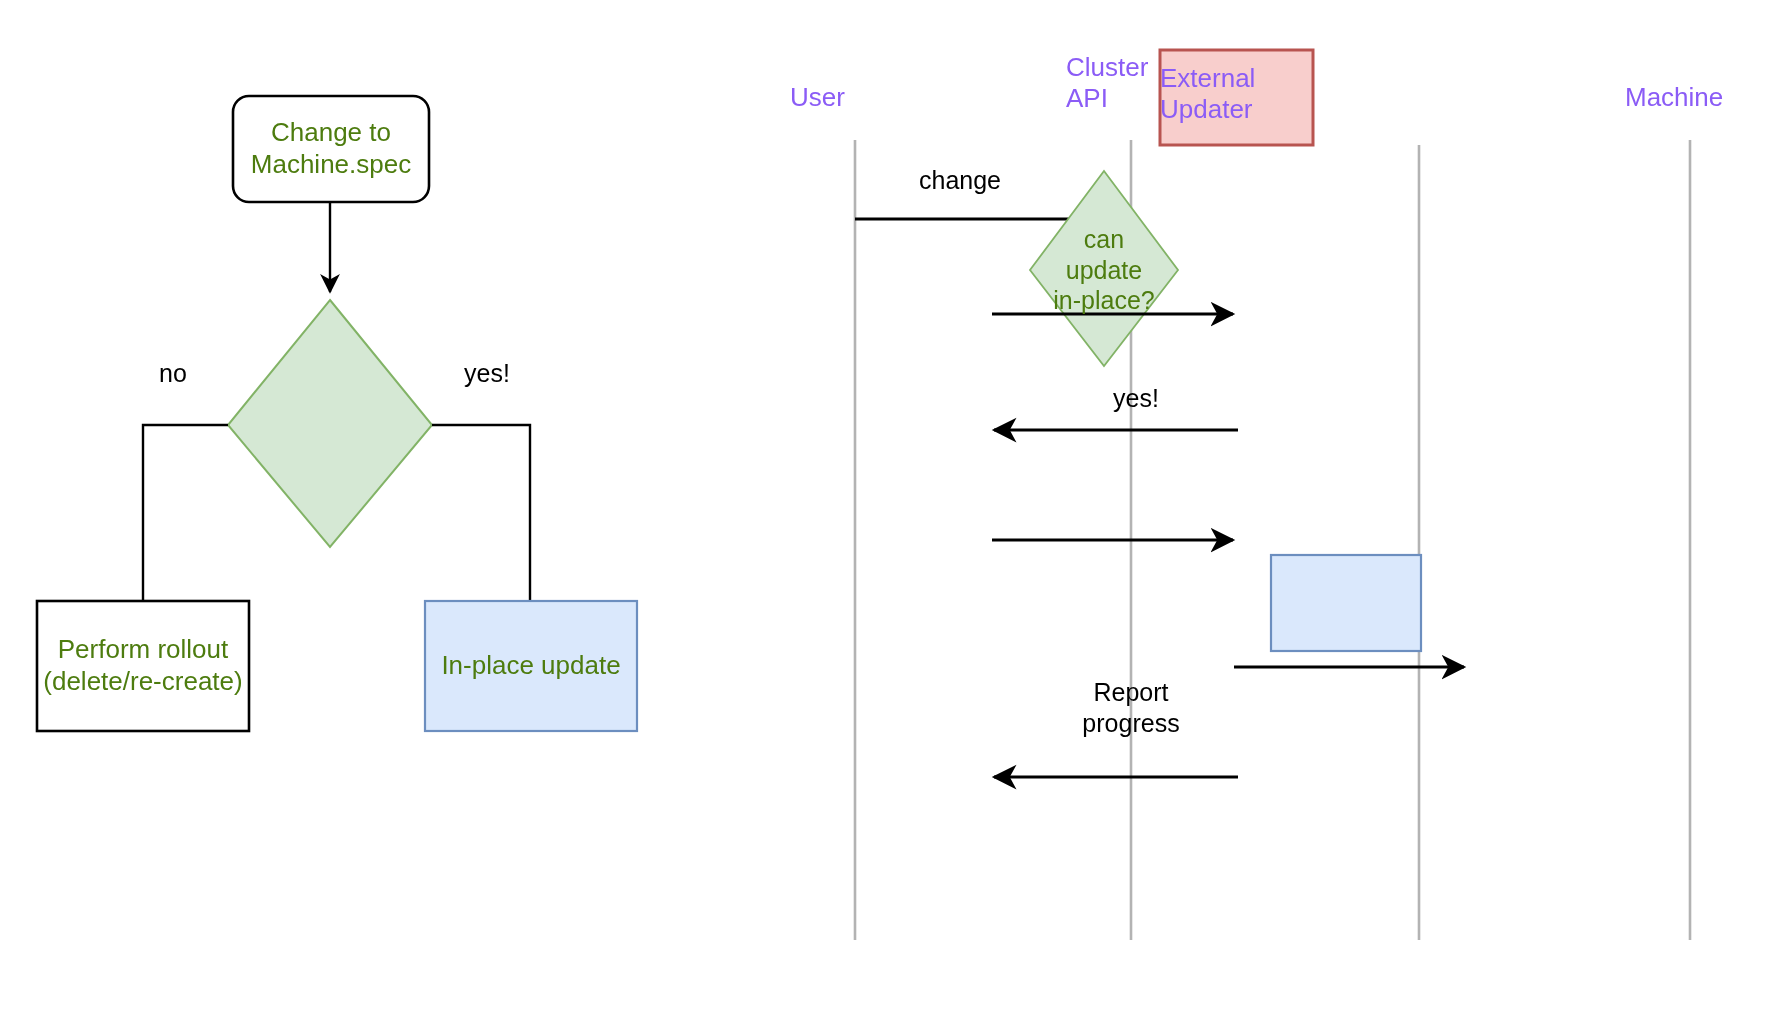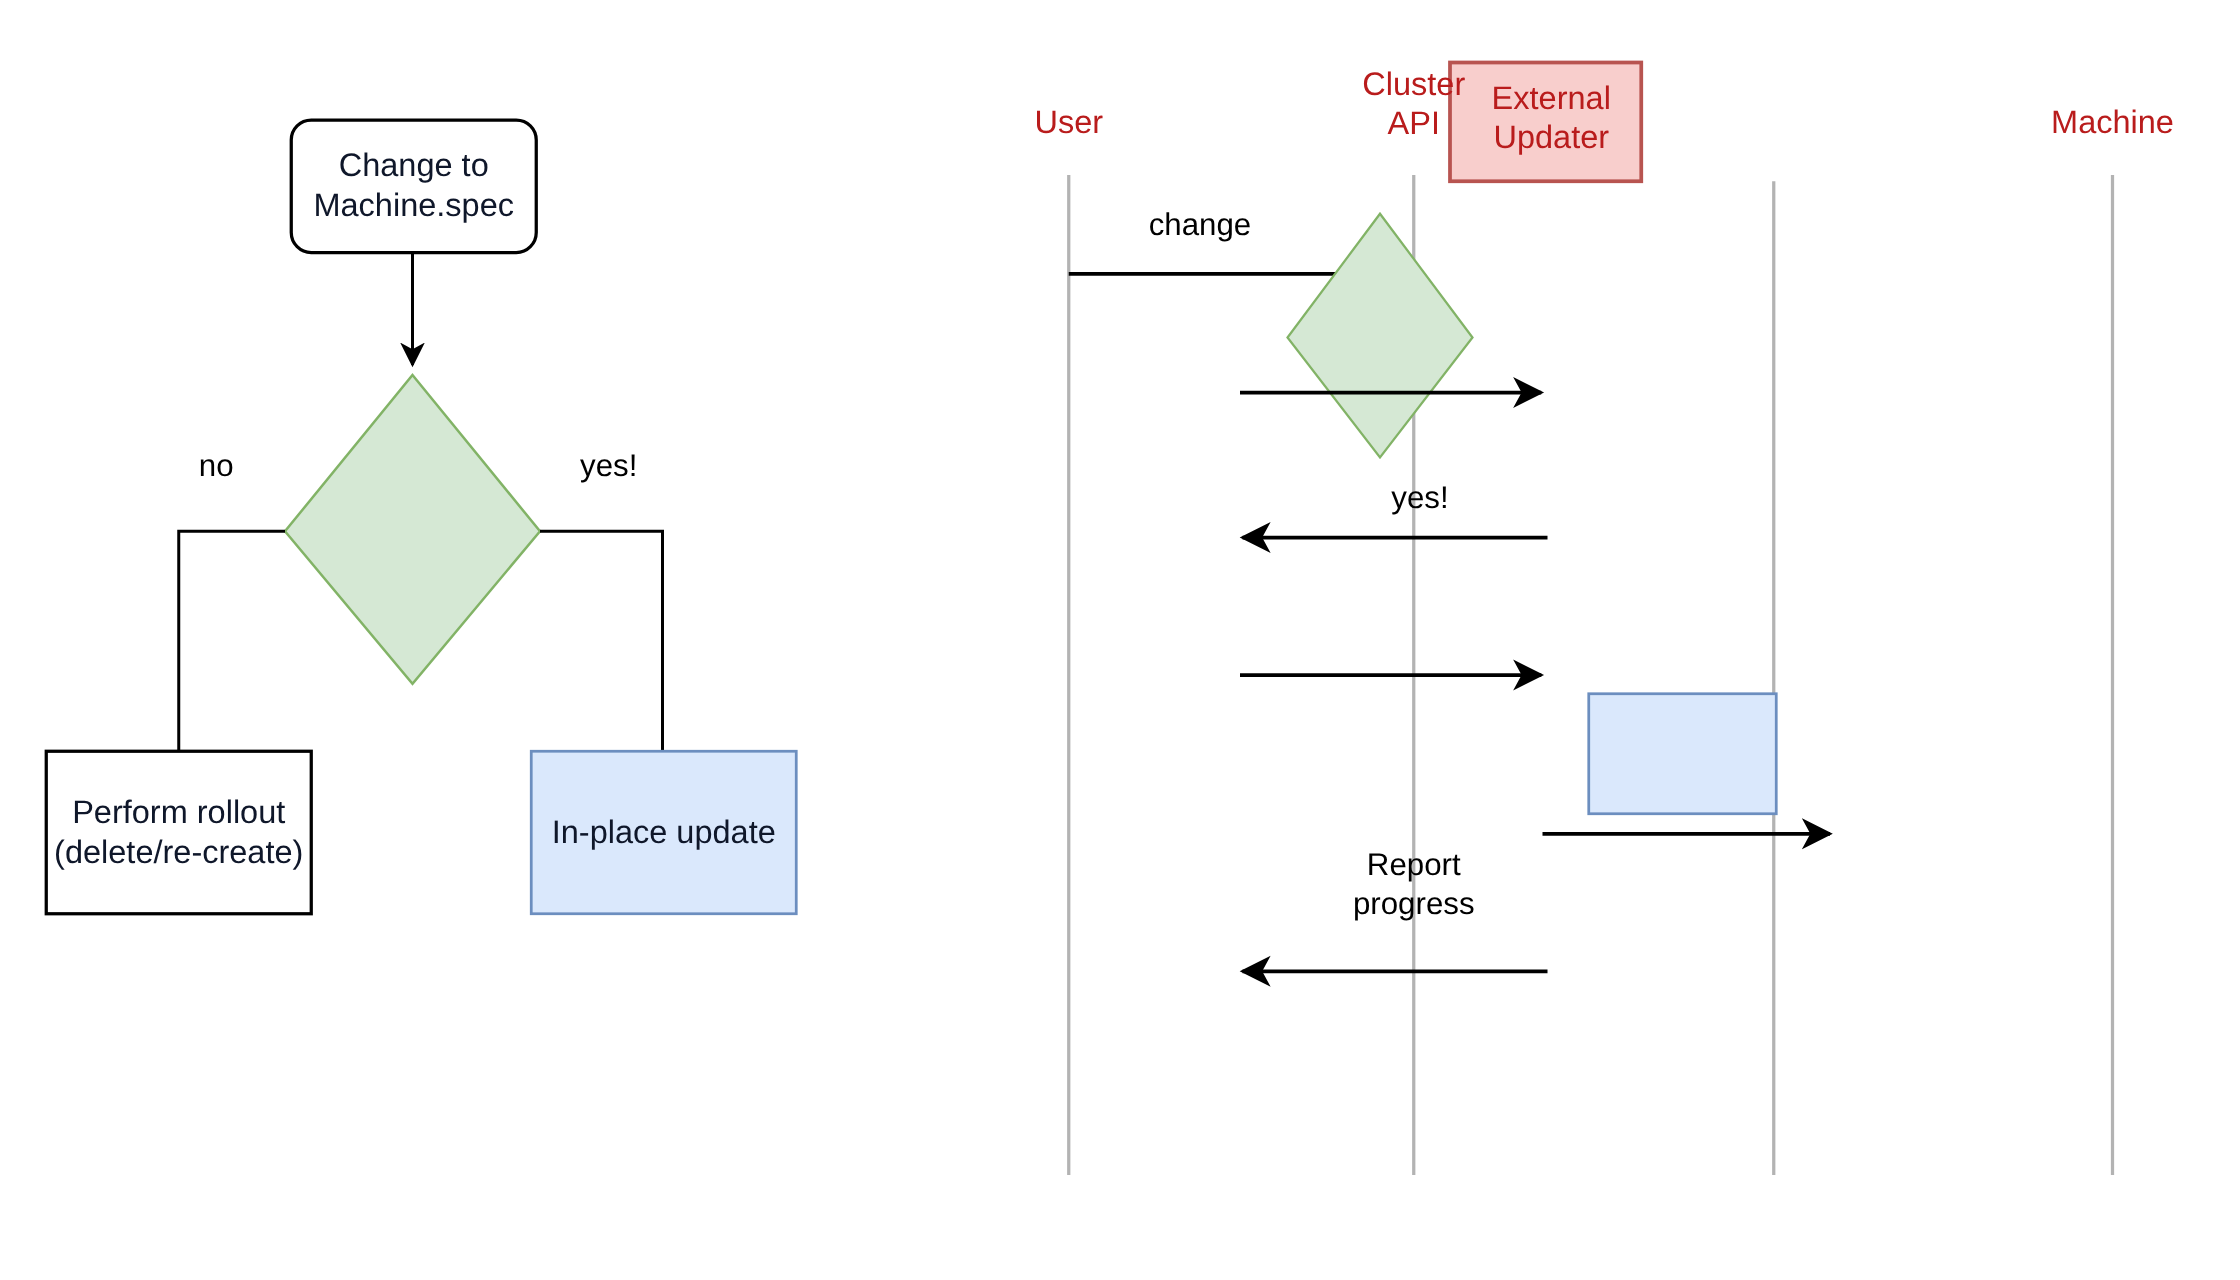--- a/index.html
+++ b/index.html
@@ -28,37 +28,36 @@
   .node-label {
     position: absolute;
     display: flex;
     align-items: center;
     justify-content: center;
     text-align: center;
     line-height: 1.22;
     white-space: pre-line;
     pointer-events: none;
     font-size: 26px;
-    color: #0f172a;
+    color: #4d7c0f;
   }
   .edge-label {
     position: absolute;
     text-align: center;
     line-height: 1.22;
     white-space: pre-line;
     font-size: 25px;
     color: #000000;
   }
   .lifeline-label {
     position: absolute;
-    text-align: center;
     line-height: 1.2;
     white-space: pre-line;
     font-size: 26px;
-    color: #b91c1c;
+    color: #8b5cf6;
   }
 </style>
 </head>
 <body>
 
 <div id="canvas">
 
   <svg id="vector-layer" viewBox="0 0 1792 1024" xmlns="http://www.w3.org/2000/svg">
     <defs>
       <marker id="arrow-black" viewBox="0 0 12 12" refX="10" refY="6" markerWidth="9" markerHeight="9" orient="auto-start-reverse">
@@ -122,20 +121,23 @@
   <div class="lifeline-label" style="left:1066px; top:52px; width:130px;">Cluster
 API</div>
 
   <div class="lifeline-label" style="left:1160px; top:63px; width:162px;">External
 Updater</div>
 
   <div class="lifeline-label" style="left:1625px; top:82px; width:130px;">Machine</div>
 
   <div class="edge-label" style="left:870px; top:165px; width:180px;">change</div>
 
+  <div class="node-label" style="left:1024px; top:195px; width:160px; height:150px; font-size:25px;">can
+update
+in-place?</div>
 
   <div class="edge-label" style="left:1046px; top:383px; width:180px;">yes!</div>
 
 
 
   <div class="edge-label" style="left:1036px; top:677px; width:190px;">Report
 progress</div>
 
 </div>
 

